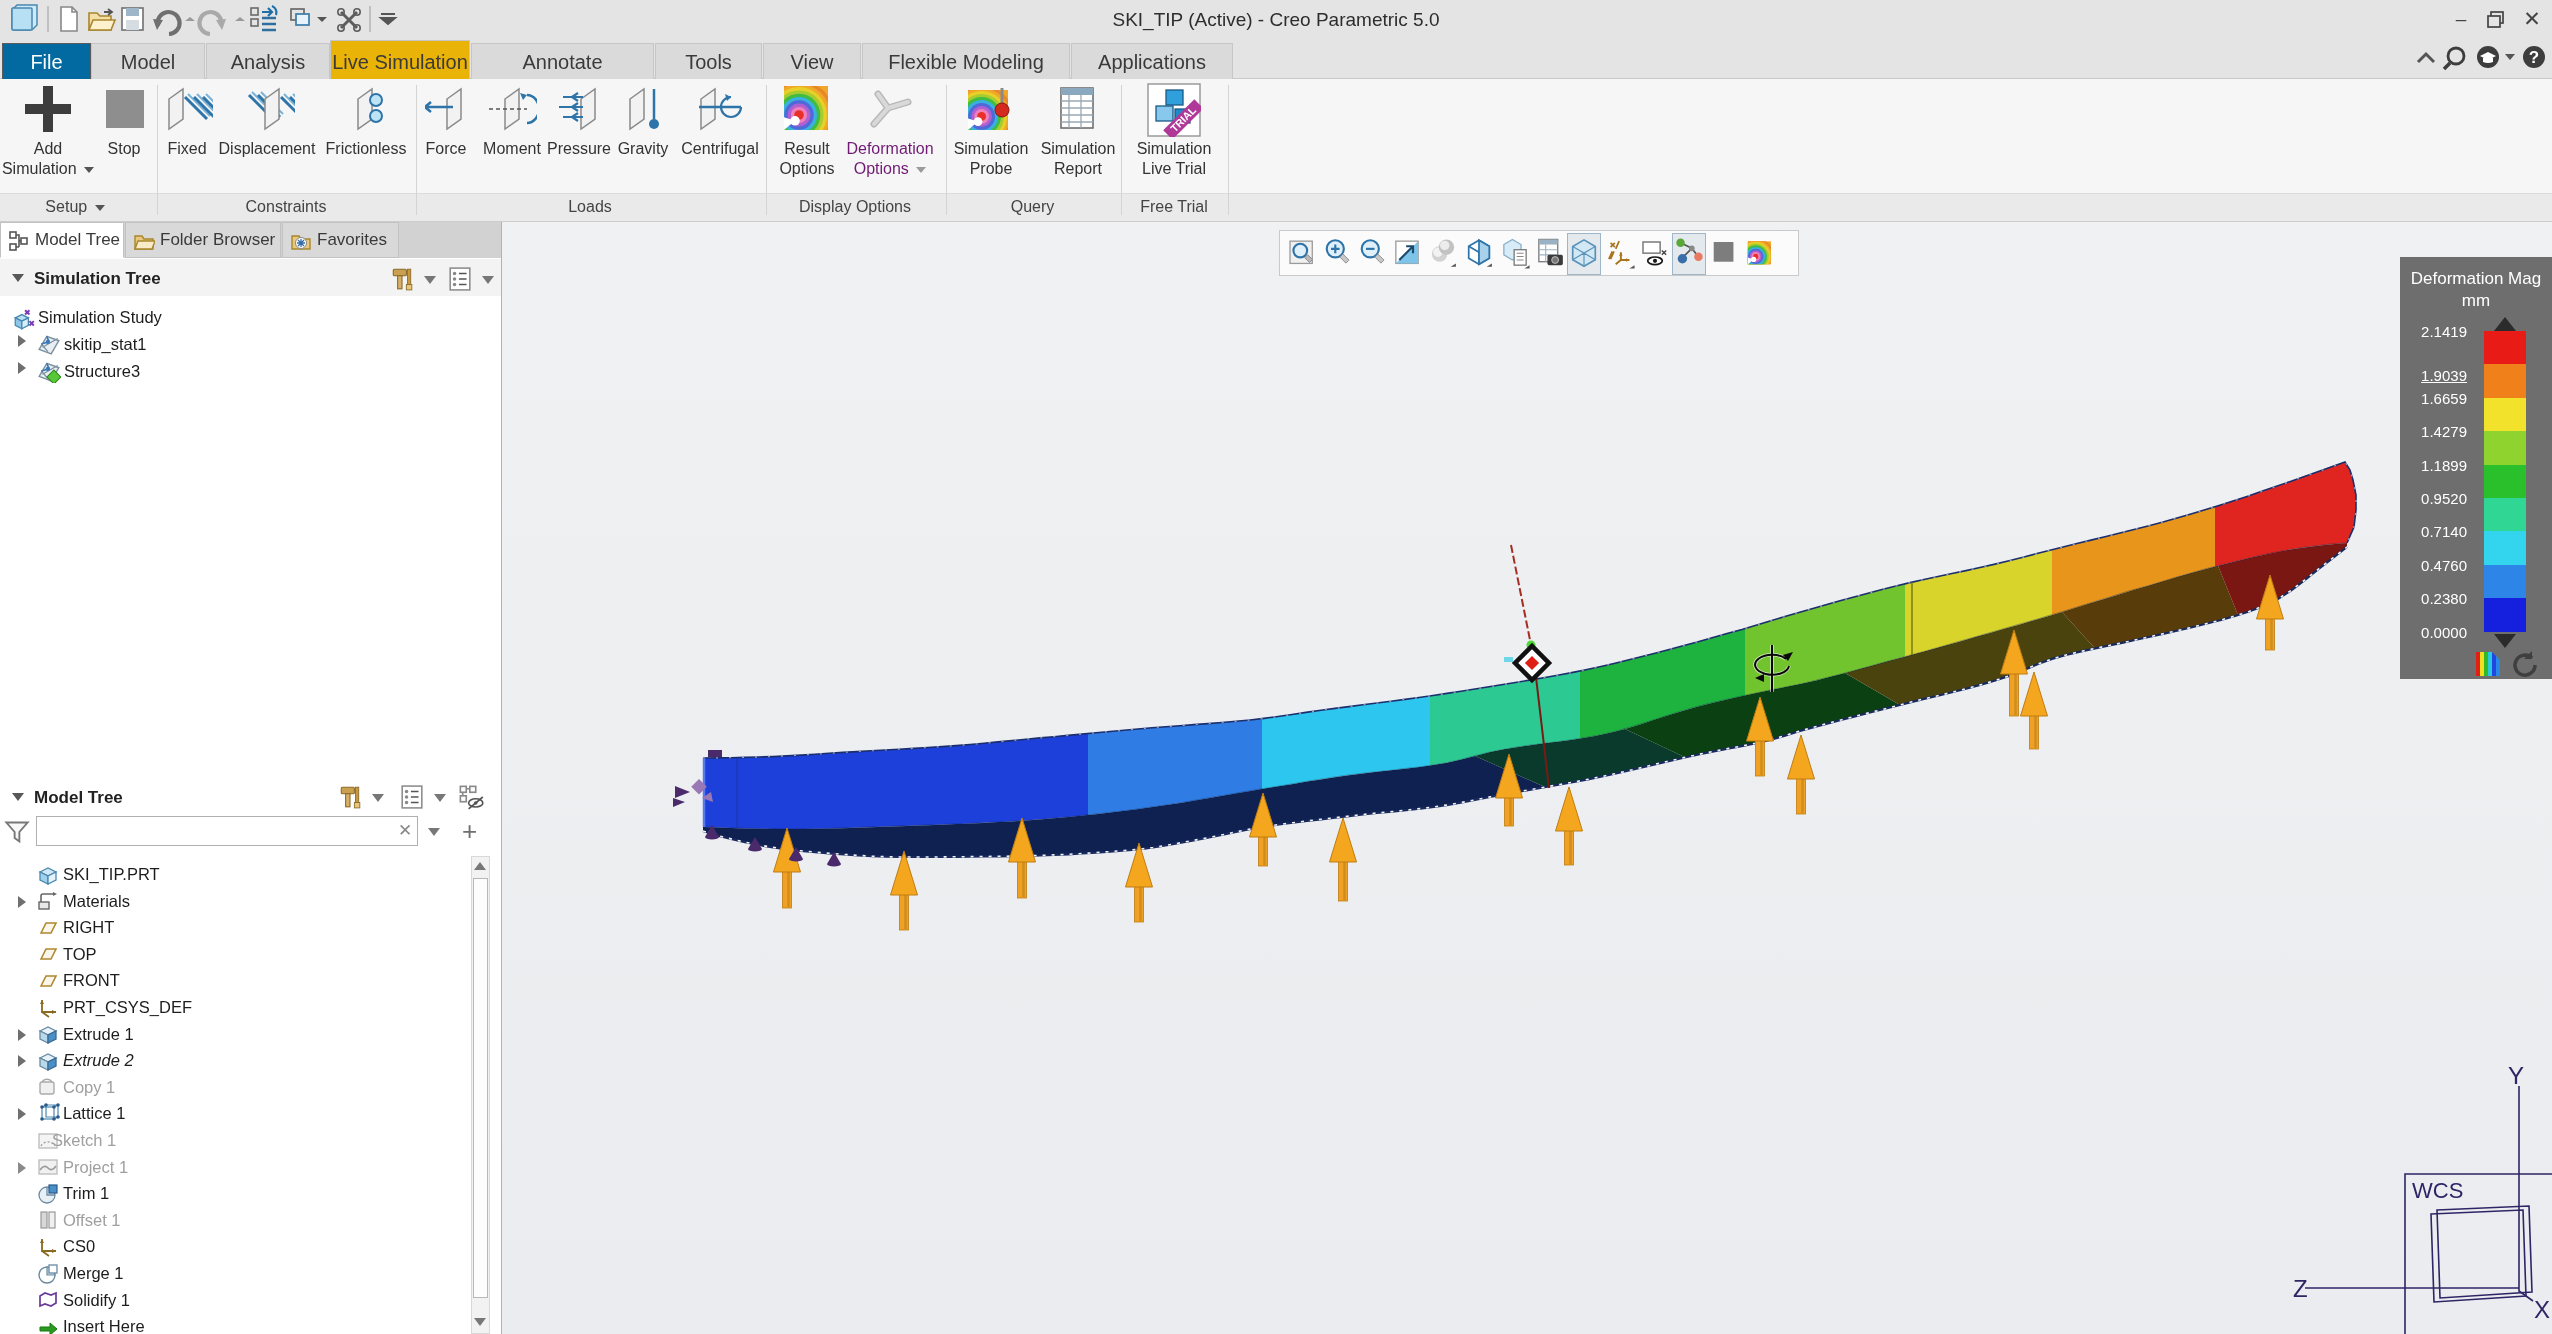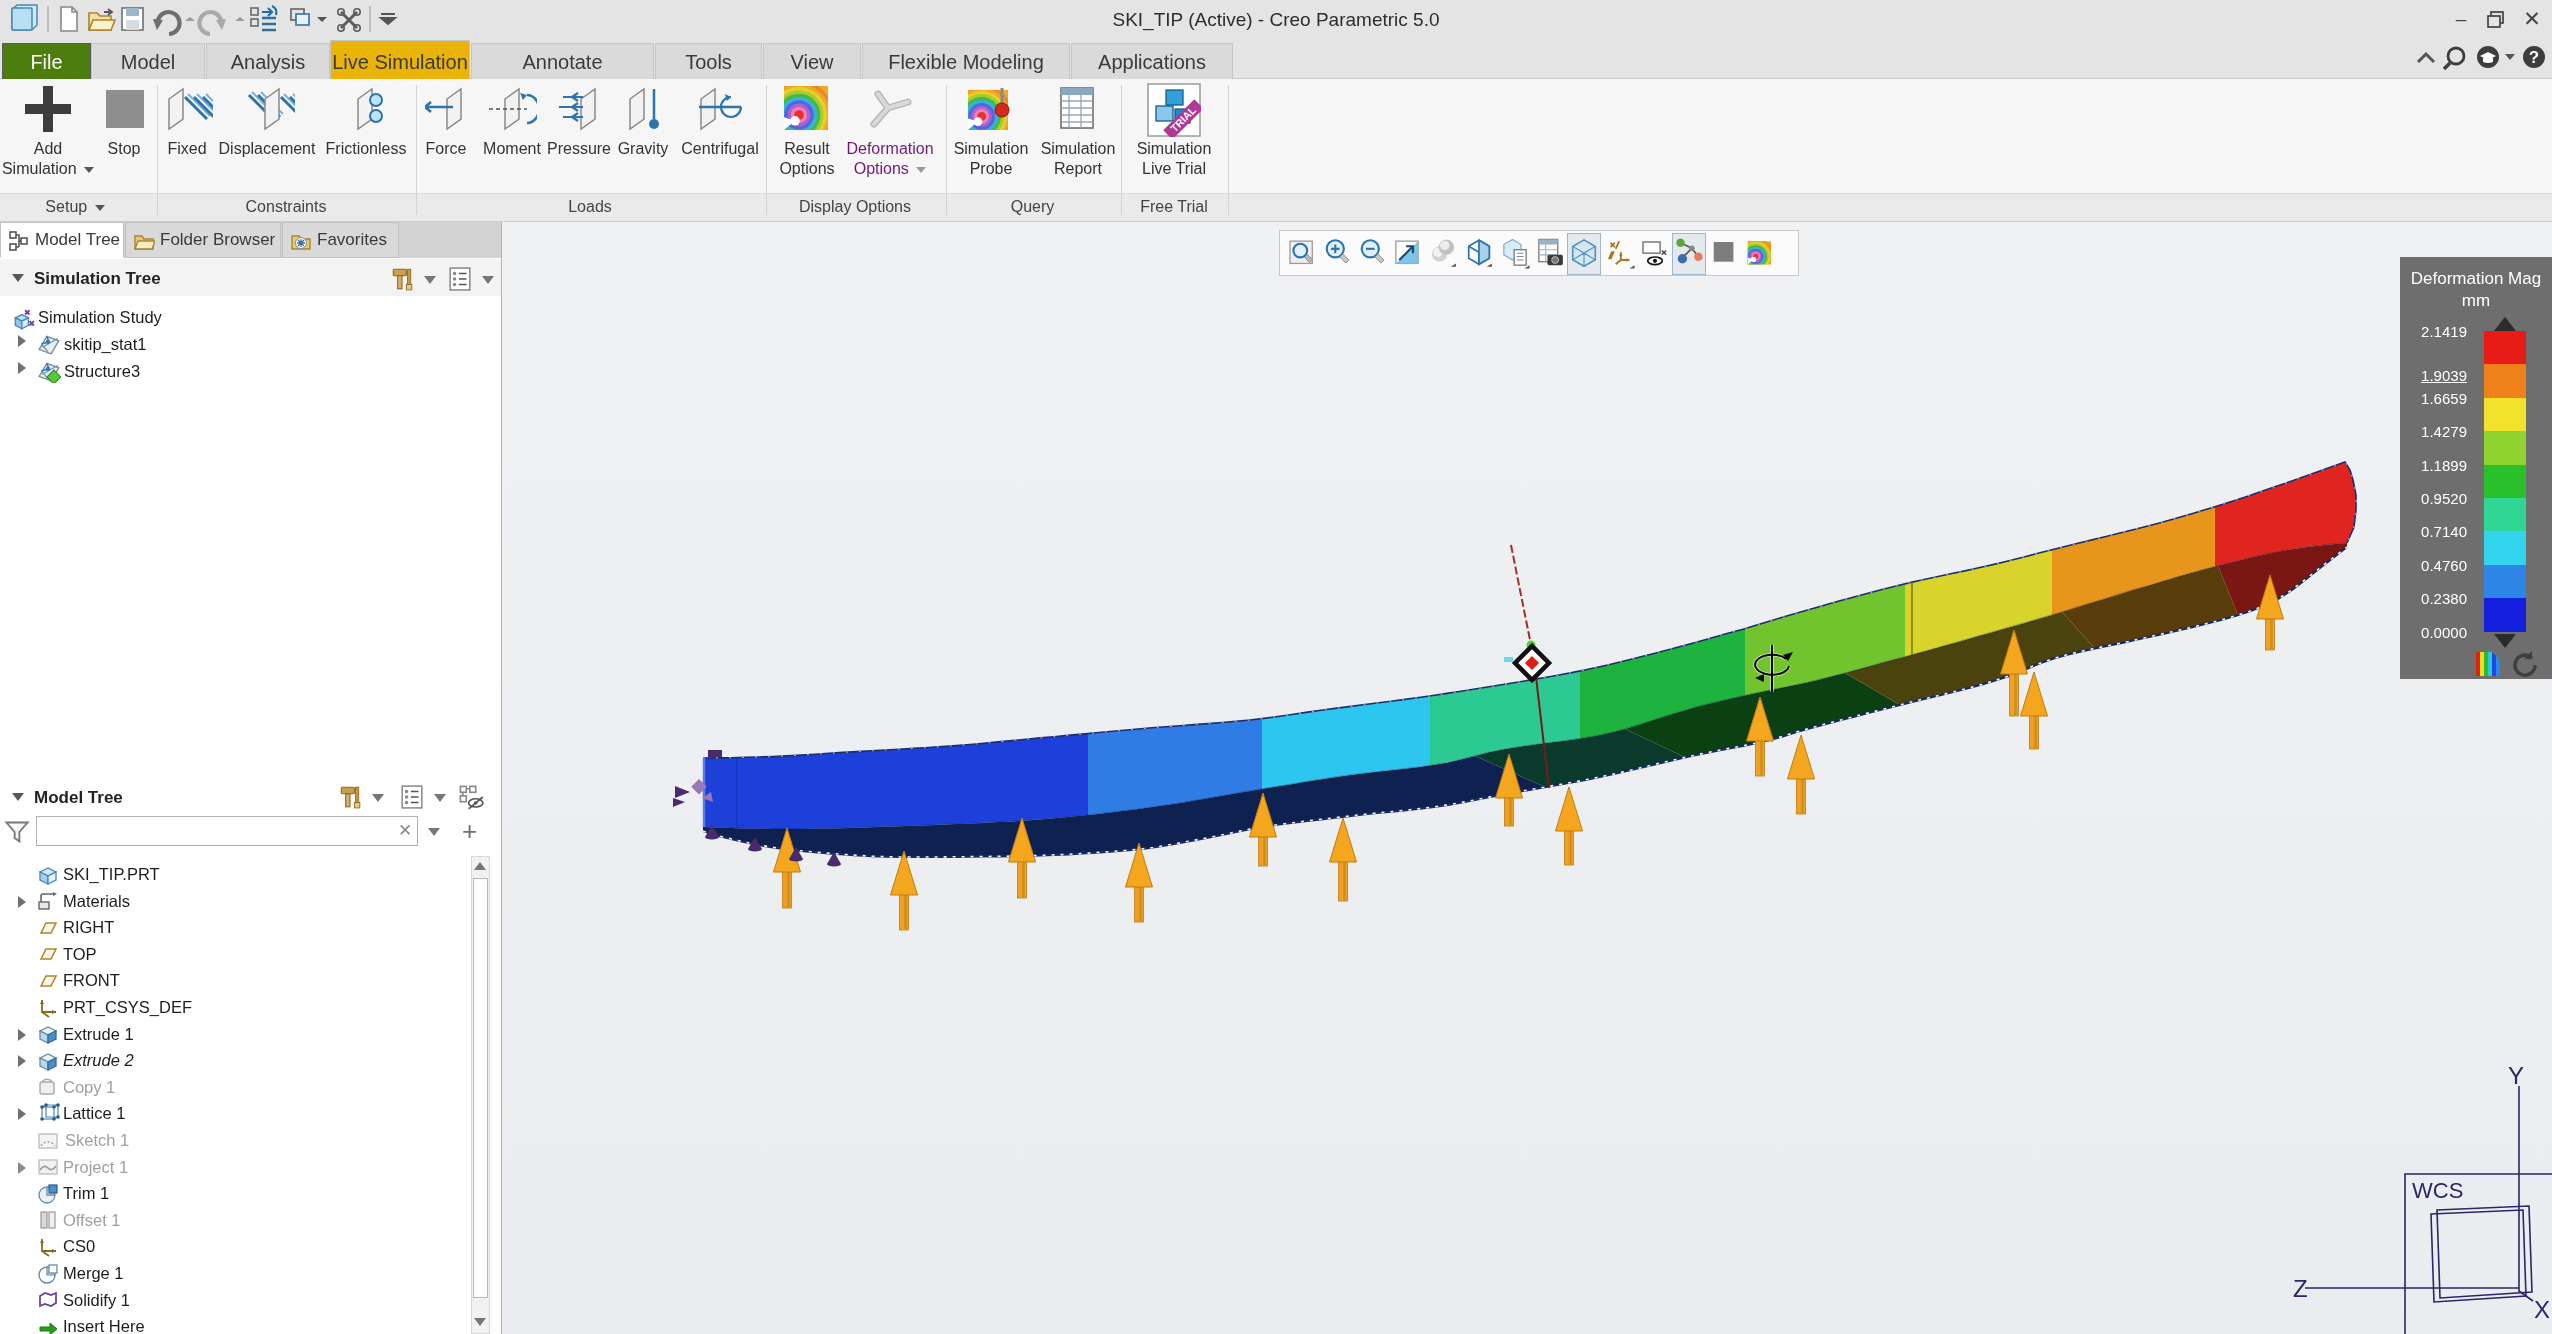--- a/index.html
+++ b/index.html
@@ -6,21 +6,21 @@
 body{font-family:"Liberation Sans",sans-serif;background:#e4e4e4;position:relative;}
 #app{position:absolute;left:0;top:0;width:2552px;height:1334px;}
 .abs{position:absolute;}
 
 #titlebar{left:0;top:0;width:2552px;height:40px;background:#e4e4e4;}
 #title{left:0;top:0;width:2552px;height:40px;text-align:center;line-height:40px;font-size:19px;color:#2d2d2d;}
 .winbtn{top:8px;width:22px;height:22px;color:#444;font-size:19px;text-align:center;line-height:22px;}
 
 #tabbar{left:0;top:40px;width:2552px;height:39px;background:#e4e4e4;border-bottom:1px solid #c9c9c9;}
 .tab{position:absolute;top:3px;height:36px;line-height:36px;text-align:center;font-size:20px;color:#3a3a3a;background:#dadada;border:1px solid #c6c6c6;border-bottom:none;}
-.tab.file{background:#4d7c0f;color:#fff;border-color:#5c5c5c;}
+.tab.file{background:#0369a1;color:#fff;border-color:#5c5c5c;}
 .tab.active{background:#eab308;top:0;height:39px;line-height:42px;border-color:#c6c6c6;}
 
 #ribbon{left:0;top:79px;width:2552px;height:143px;background:#f6f6f6;border-bottom:1px solid #cdcdcd;}
 #grouplabels{position:absolute;left:0;top:114px;width:2552px;height:28px;background:#eaeaea;border-top:1px solid #dcdcdc;}
 .glabel{position:absolute;top:0;height:28px;line-height:26px;text-align:center;font-size:16px;color:#444;}
 .gsep{position:absolute;top:6px;width:1px;height:130px;background:#d4d4d4;}
 .rbtn{position:absolute;text-align:center;font-size:16px;color:#333;line-height:20px;}
 .dis{color:#701a75;}
 .caret{display:inline-block;width:0;height:0;border-left:5px solid transparent;border-right:5px solid transparent;border-top:6px solid #555;vertical-align:middle;margin-left:3px;}
 .caret.g{border-top-color:#9b9b9b;}
@@ -706,21 +706,21 @@
           <circle cx="20" cy="2" r="1.8"></circle>
           <circle cx="20" cy="14" r="1.8"></circle>
           <circle cx="8" cy="2" r="1.8"></circle>
         </g>
       </svg>
 <div class="trow abs" style="left:63px;top:878px;">Lattice 1</div>
 <svg class="abs" style="left:37px;top:908px" width="22" height="22" viewBox="0 0 22 22">
         <rect x="2" y="4" width="18" height="14" fill="#f4f4f4" stroke="#bbb" stroke-width="1.3"></rect>
         <path d="M4 16 a8 8 0 0 1 14 0" fill="none" stroke="#999" stroke-width="1.3" stroke-dasharray="2 2"></path>
       </svg>
-<div class="trow g abs" style="left:65px;top:905px;">Sketch 1</div>
+<div class="trow g abs" style="left:52px;top:905px;">Sketch 1</div>
 <div class="tri-r" style="left:18px;top:939.6px;border-left-color:#8a8a8a;"></div>
 <svg class="abs" style="left:37px;top:934px" width="22" height="22" viewBox="0 0 22 22">
         <rect x="2" y="4" width="18" height="14" fill="#f0f0f0" stroke="#bbb" stroke-width="1.3"></rect>
         <path d="M3 14 q4 -6 8 -2 t8 -2" fill="none" stroke="#999" stroke-width="1.6"></path>
       </svg>
 <div class="trow g abs" style="left:63px;top:932px;">Project 1</div>
 <svg class="abs" style="left:37px;top:961px" width="22" height="22" viewBox="0 0 22 22">
         <circle cx="10" cy="12" r="8" fill="#e8f0f6" stroke="#6a8aa0" stroke-width="1.3"></circle>
         <path d="M10 4 v8 h8" fill="none" stroke="#6a8aa0" stroke-width="1.3"></path>
         <rect x="12" y="2" width="8" height="8" fill="#4a90c8" stroke="#2a5a8a" stroke-width="1.2"></rect>

